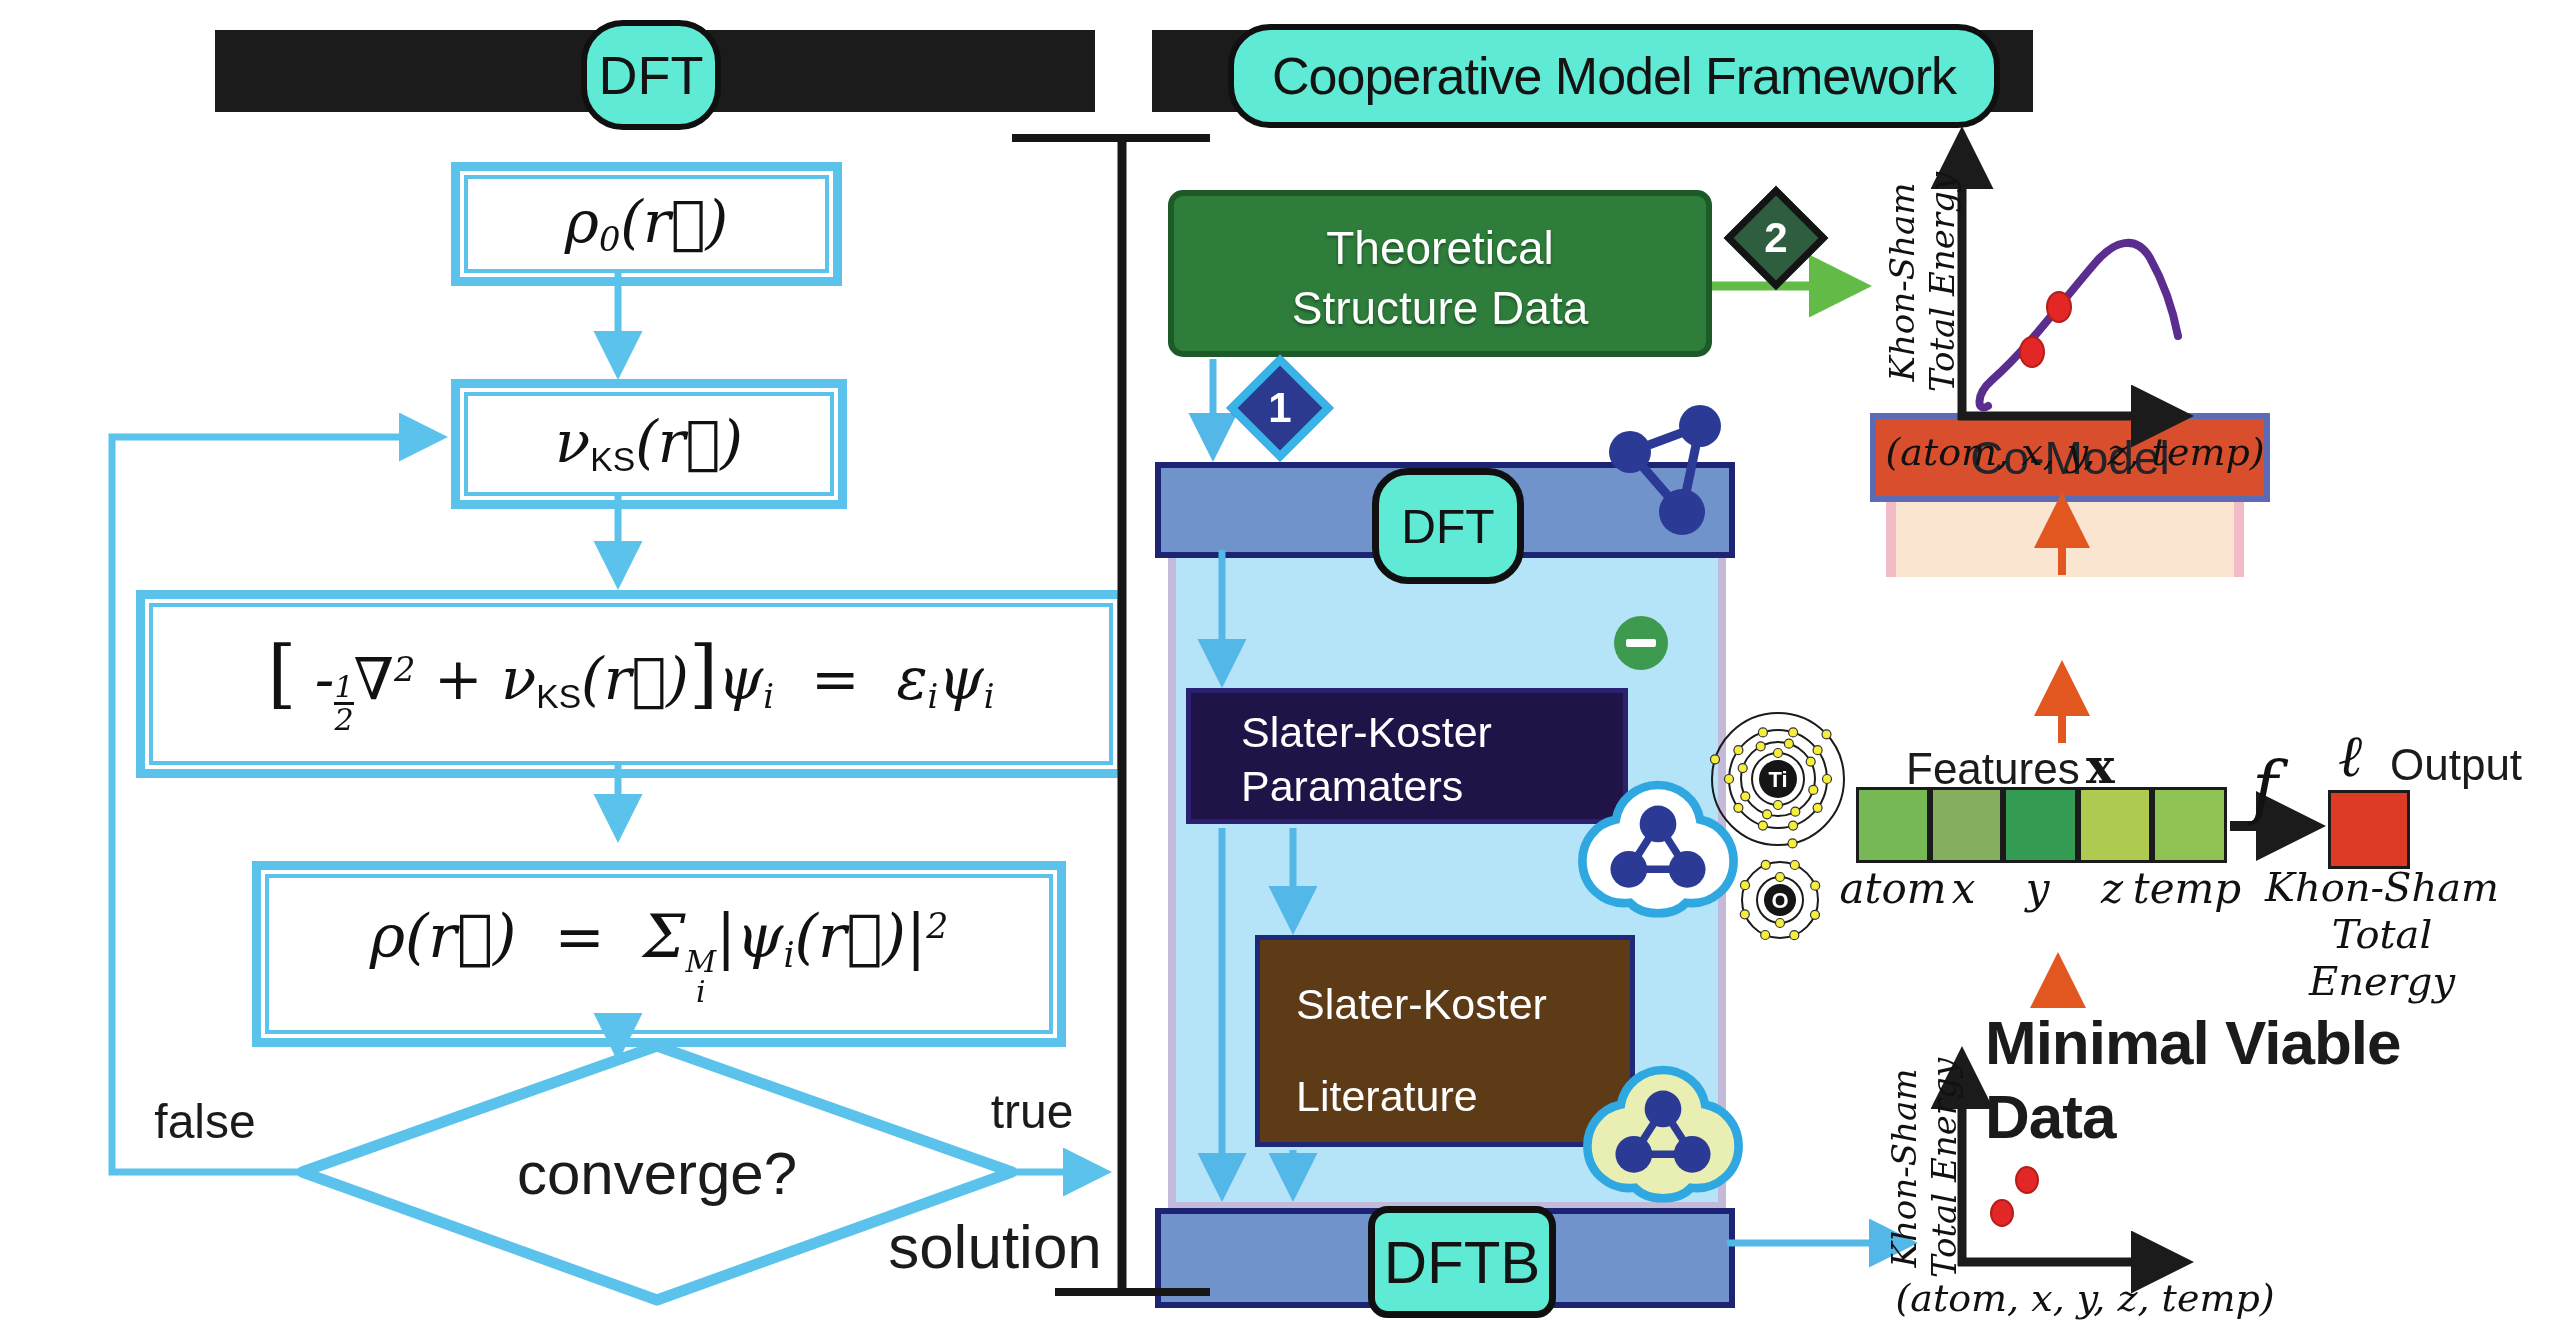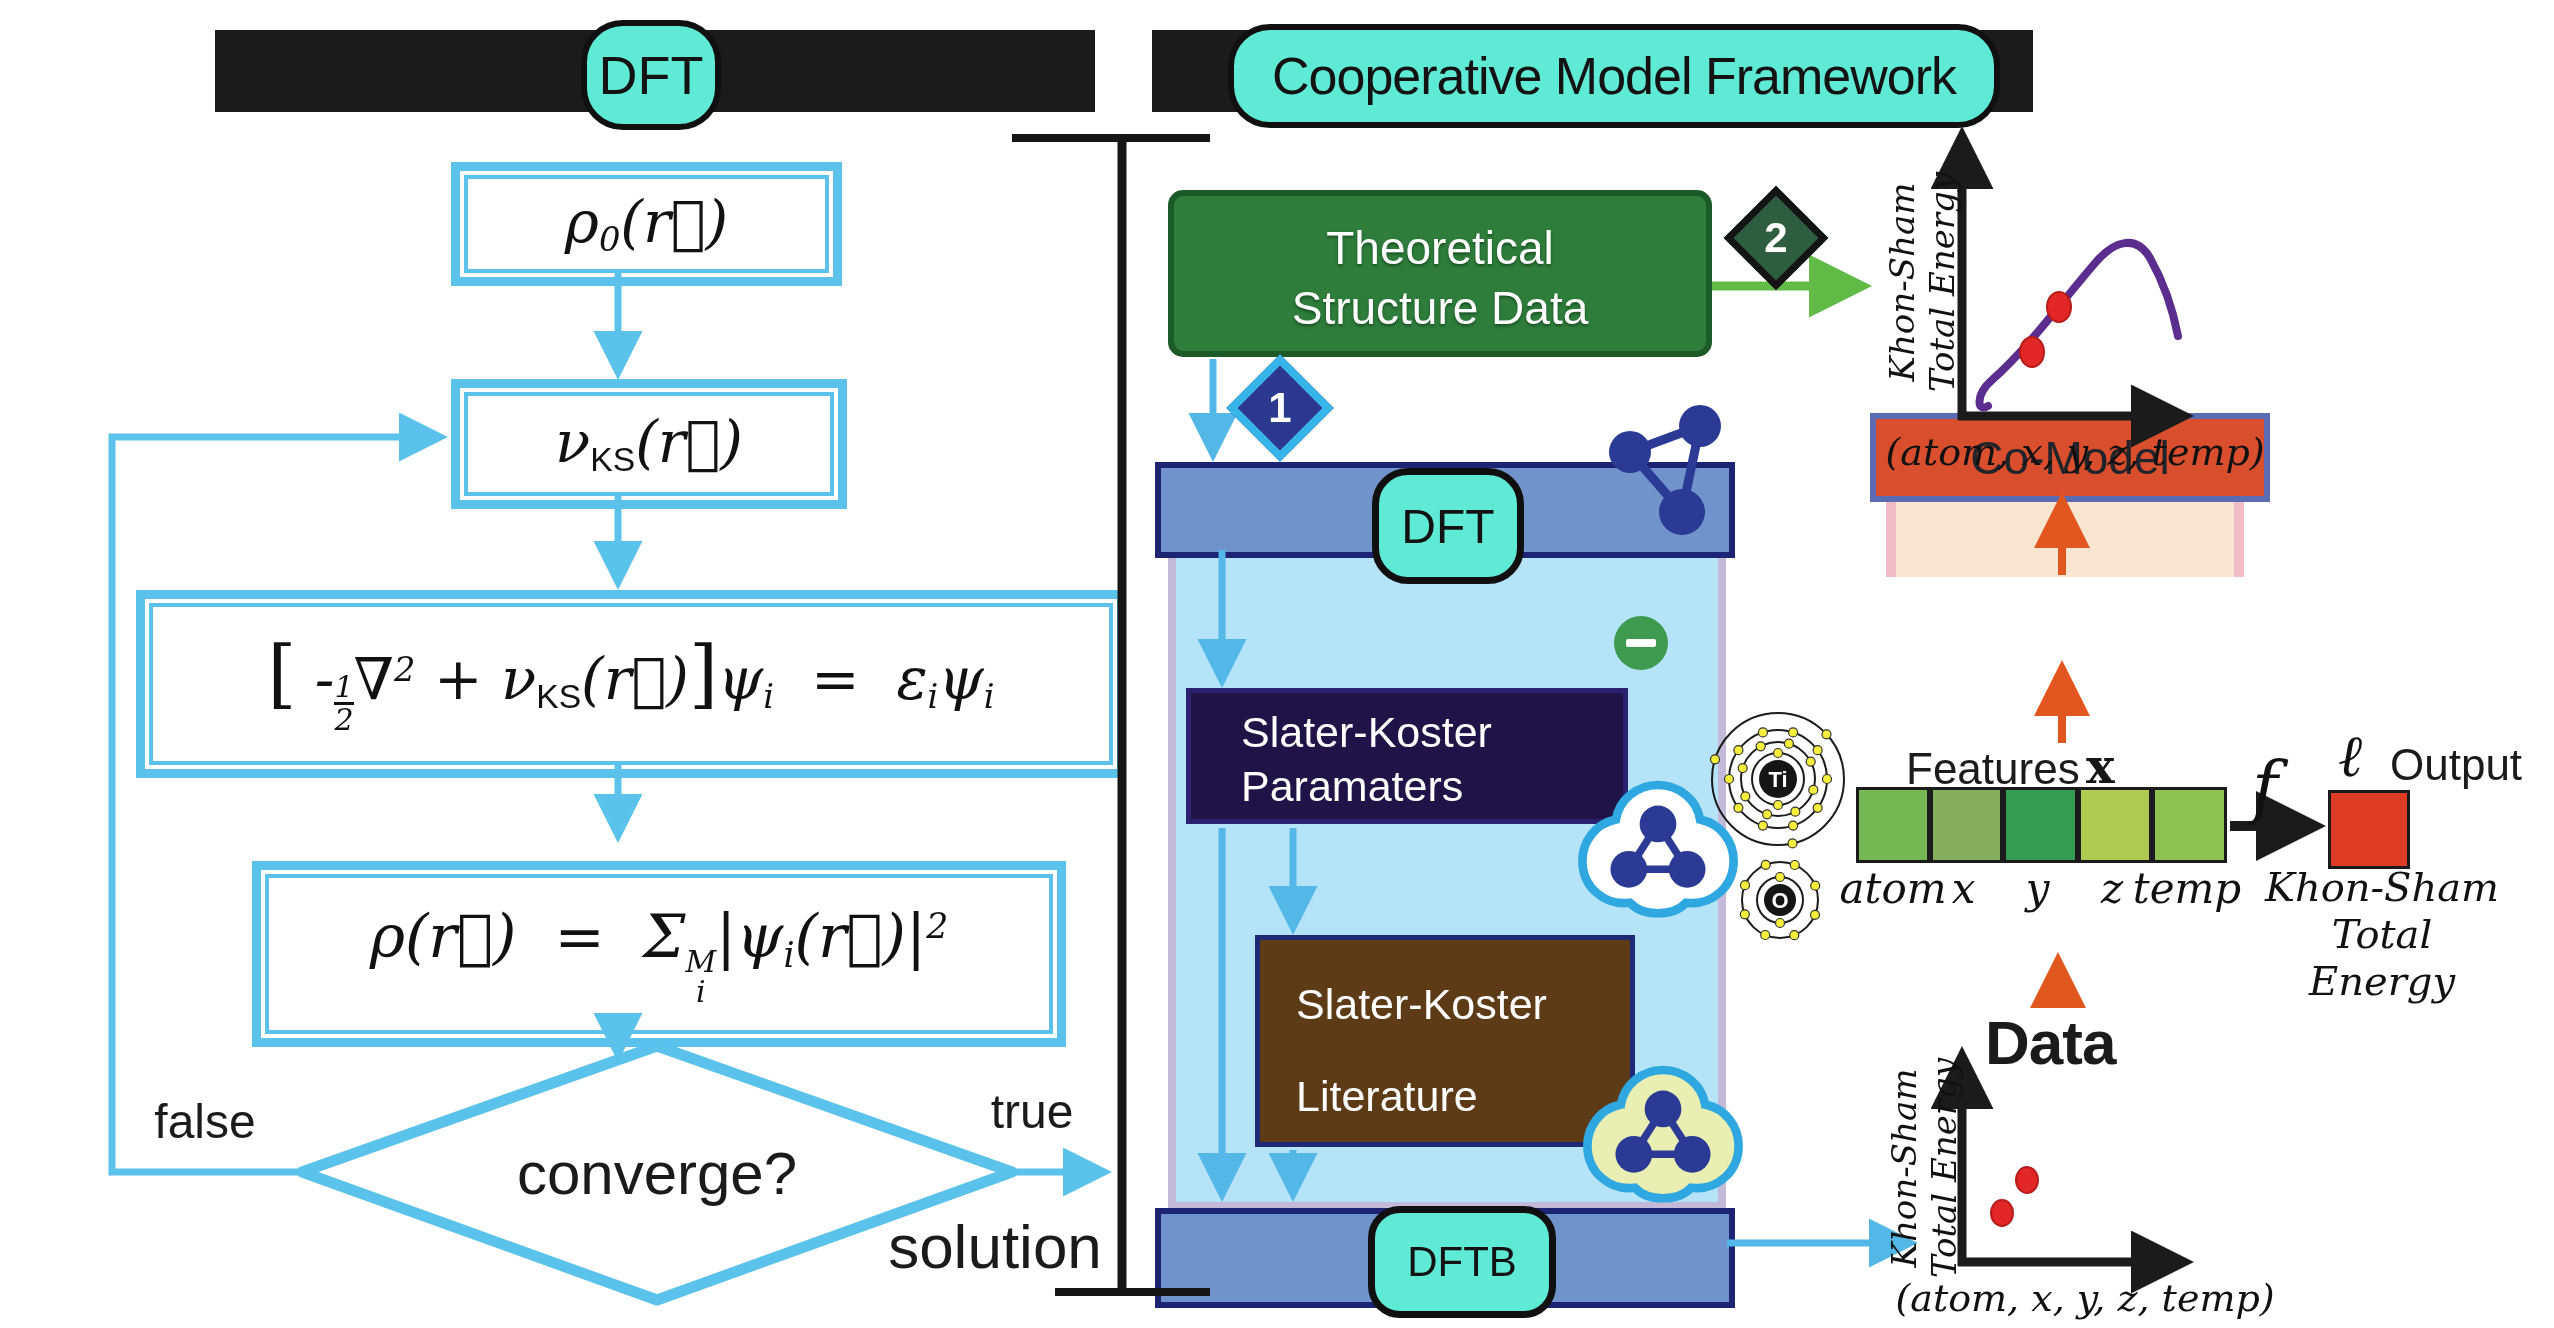--- a/index.html
+++ b/index.html
@@ -137,21 +137,21 @@
     <div>Slater-Koster</div>
     <div>Paramaters</div>
   </div>
 
   <div class="sklit" style="left:1255px;top:935px;width:380px;height:212px;font-size:43px;line-height:92px;padding:18px 0 0 36px;box-sizing:border-box;">
     <div>Slater-Koster</div>
     <div>Literature</div>
   </div>
 
   <div class="bluebar" style="left:1155px;top:1208px;width:568px;height:88px;"></div>
-  <div class="pill" style="left:1368px;top:1206px;width:174px;height:98px;border-width:7px;border-radius:32px;font-size:42px;z-index:6;">
+  <div class="pill" style="left:1368px;top:1206px;width:174px;height:98px;border-width:7px;border-radius:20px;font-size:60px;z-index:6;">
     <span>DFTB</span>
   </div>
 
   <div class="comodel" style="left:1870px;top:413px;width:388px;height:77px;">
     <div class="boxtitle">Co-Model</div>
   </div>
   <div class="peach" style="left:1886px;top:490px;width:338px;height:87px;"></div>
 
   <div class="lbl sans" style="left:1906px;top:744px;font-size:44px;">Features</div>
   <div class="lbl" style="left:2086px;top:738px;font-size:48px;font-weight:bold;font-family:'DejaVu Serif',serif;">x</div>
@@ -171,20 +171,21 @@
   <div class="lbl serifit" style="left:2252px;top:746px;font-size:70px;">f</div>
   <div class="abs" style="left:2328px;top:790px;width:76px;height:73px;background:#dd3b24;border:3px solid #1b1b1b;z-index:2;"></div>
   <div class="lbl serifit" style="left:2338px;top:722px;font-size:58px;">ℓ</div>
   <div class="lbl sans" style="left:2390px;top:740px;font-size:44px;">Output</div>
   <div class="lbl serifit" style="left:2262px;top:864px;width:240px;text-align:center;font-size:40px;line-height:47px;white-space:normal;">
     <div>Khon-Sham</div>
     <div>Total Energy</div>
   </div>
 
   <div class="lbl sans" style="left:1985px;top:1006px;font-size:62px;font-weight:bold;letter-spacing:-1px;line-height:74px;">
+    <div>Minimal Viable</div>
     <div>Data</div>
   </div>
 
   <div class="lbl serifit rot90" style="left:1792px;top:242px;width:260px;height:80px;text-align:center;font-size:34px;line-height:40px;white-space:normal;">
     <div>Khon-Sham</div>
     <div>Total Energy</div>
   </div>
   <div class="lbl serifit ctr" style="left:1935px;top:430px;width:280px;font-size:38px;">(atom, x, y, z, temp)</div>
 
   <div class="lbl serifit rot90" style="left:1794px;top:1128px;width:260px;height:80px;text-align:center;font-size:34px;line-height:40px;white-space:normal;">

